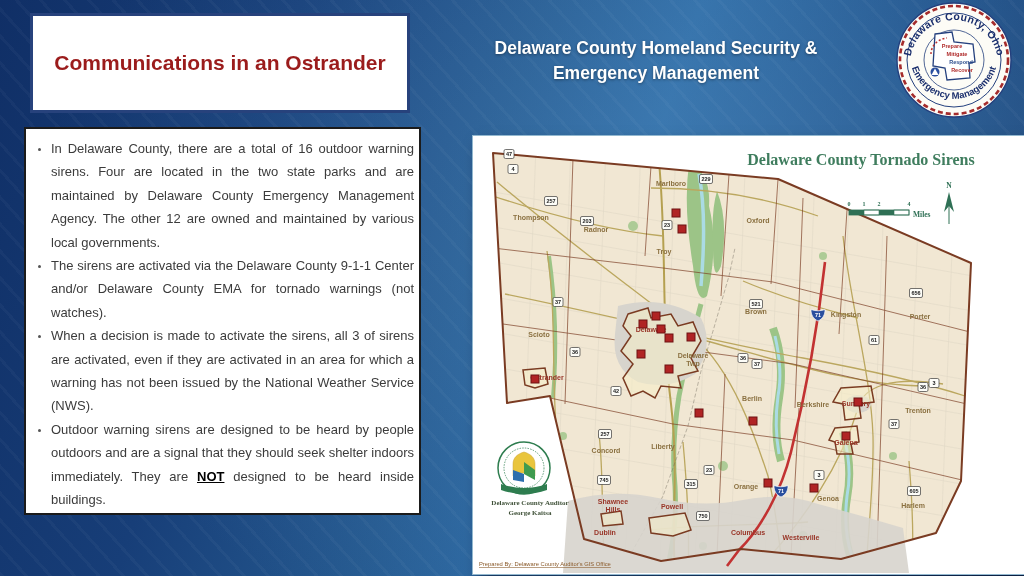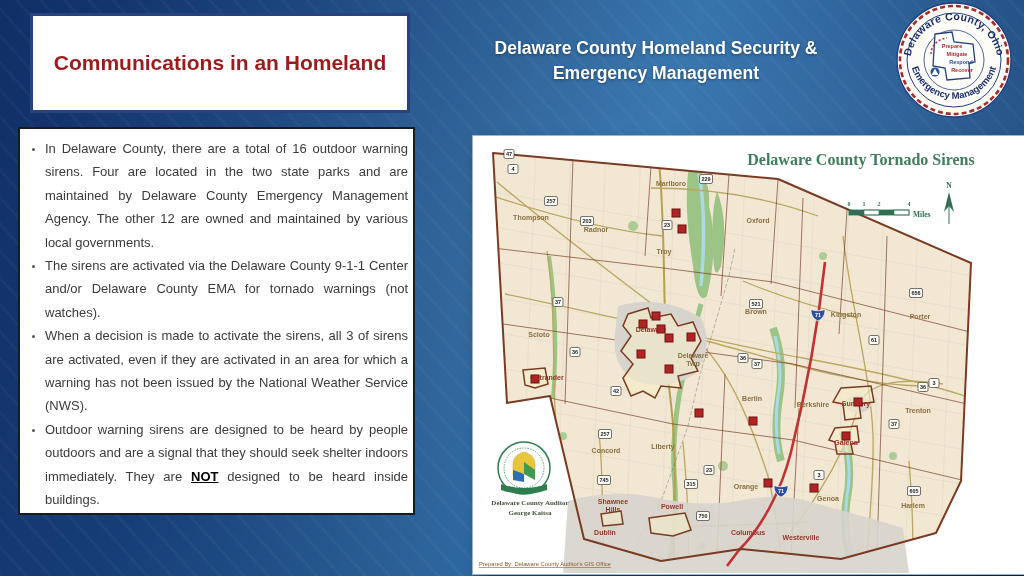--- a/index.html
+++ b/index.html
@@ -8,21 +8,21 @@
     background:
       radial-gradient(120% 140% at 78% 38%, rgba(96,156,205,.38), rgba(0,0,0,0) 62%),
       linear-gradient(108deg,#102f66 0%,#173e78 25%,#25598f 45%,#2d6aa4 58%,#1d4f88 75%,#0e2e60 100%);}
   .slide::after{content:"";position:absolute;inset:0;pointer-events:none;
     background:repeating-linear-gradient(48deg, rgba(255,255,255,.03) 0 3px, rgba(0,0,0,0) 3px 18px);}
   .title-box{position:absolute;left:30px;top:13px;width:380px;height:100px;background:#fff;
     border:3px solid #27427c;box-sizing:border-box;display:flex;flex-direction:column;
     align-items:center;justify-content:center;gap:9px;z-index:3;}
   .title1{color:#9b1c1c;font-weight:bold;font-size:21px;}
   .title2{color:#2065ae;font-weight:bold;font-size:28px;letter-spacing:.5px;}
-  .text-box{position:absolute;left:18px;top:127px;width:397px;height:388px;background:#fff;
+  .text-box{position:absolute;left:24px;top:127px;width:397px;height:388px;background:#fff;
     border:2px solid #1b1b1b;box-sizing:border-box;padding:8px 5px 0 8px;z-index:3;}
   .text-box ul{margin:0;padding-left:17px;}
   .text-box li{font-size:13px;color:#3b3b3b;line-height:23.4px;text-align:justify;}
   .text-box li::marker{color:#555;font-size:10px;}
   .emph{text-decoration:underline;font-weight:bold;color:#000000;}
   .org-header{position:absolute;left:451px;top:36px;width:410px;text-align:center;color:#fff;
     font-weight:bold;font-size:17.5px;line-height:1.4;text-shadow:0 1px 3px rgba(0,0,0,.4);z-index:2;}
   .ema-logo{position:absolute;left:895px;top:2px;width:120px;height:116px;z-index:4;}
   .map-panel{position:absolute;left:432px;top:135px;width:558px;height:438px;background:#fff;
     border:1px solid #93b8cf;box-shadow:7px 9px 13px rgba(2,8,28,.55);z-index:2;margin-left:40px;}
@@ -54,21 +54,21 @@
   .t-arcb{font:bold 9.5px "Liberation Sans",sans-serif;fill:#1b2f6d;}
   .t-inner{font:bold 5.5px "Liberation Sans",sans-serif;}
   .w0,.w1,.w3{fill:#b02c2c;} .w2{fill:#2f4f8e;}
 </style>
 </head>
 <body>
 
 <div class="slide">
 
   <div class="title-box">
-    <div class="title1">Communications in an Homeland</div>
+    <div class="title1">Communications in an Ostrander</div>
   </div>
 
   <div class="org-header">
     <div>Delaware County Homeland Security &amp;</div>
     <div>Emergency Management</div>
   </div>
 
   <svg class="ema-logo" viewBox="0 0 120 116">
     <defs>
       <path id="arcTop" d="M 15,62 A 44,44 0 0 1 103,62"></path>

